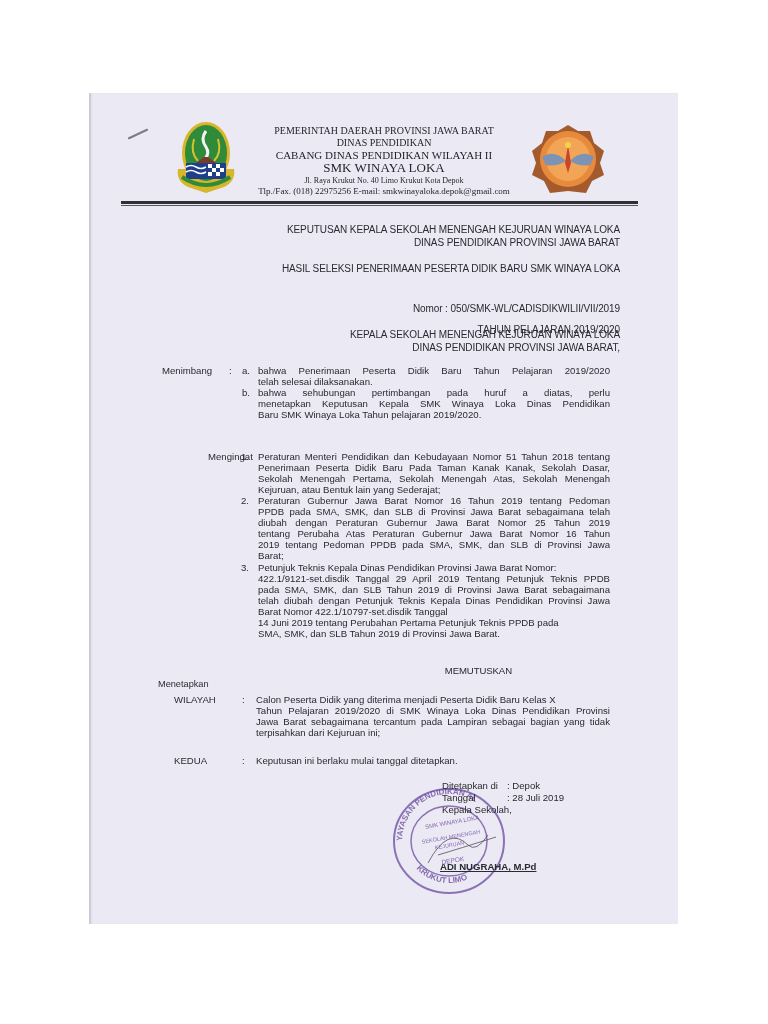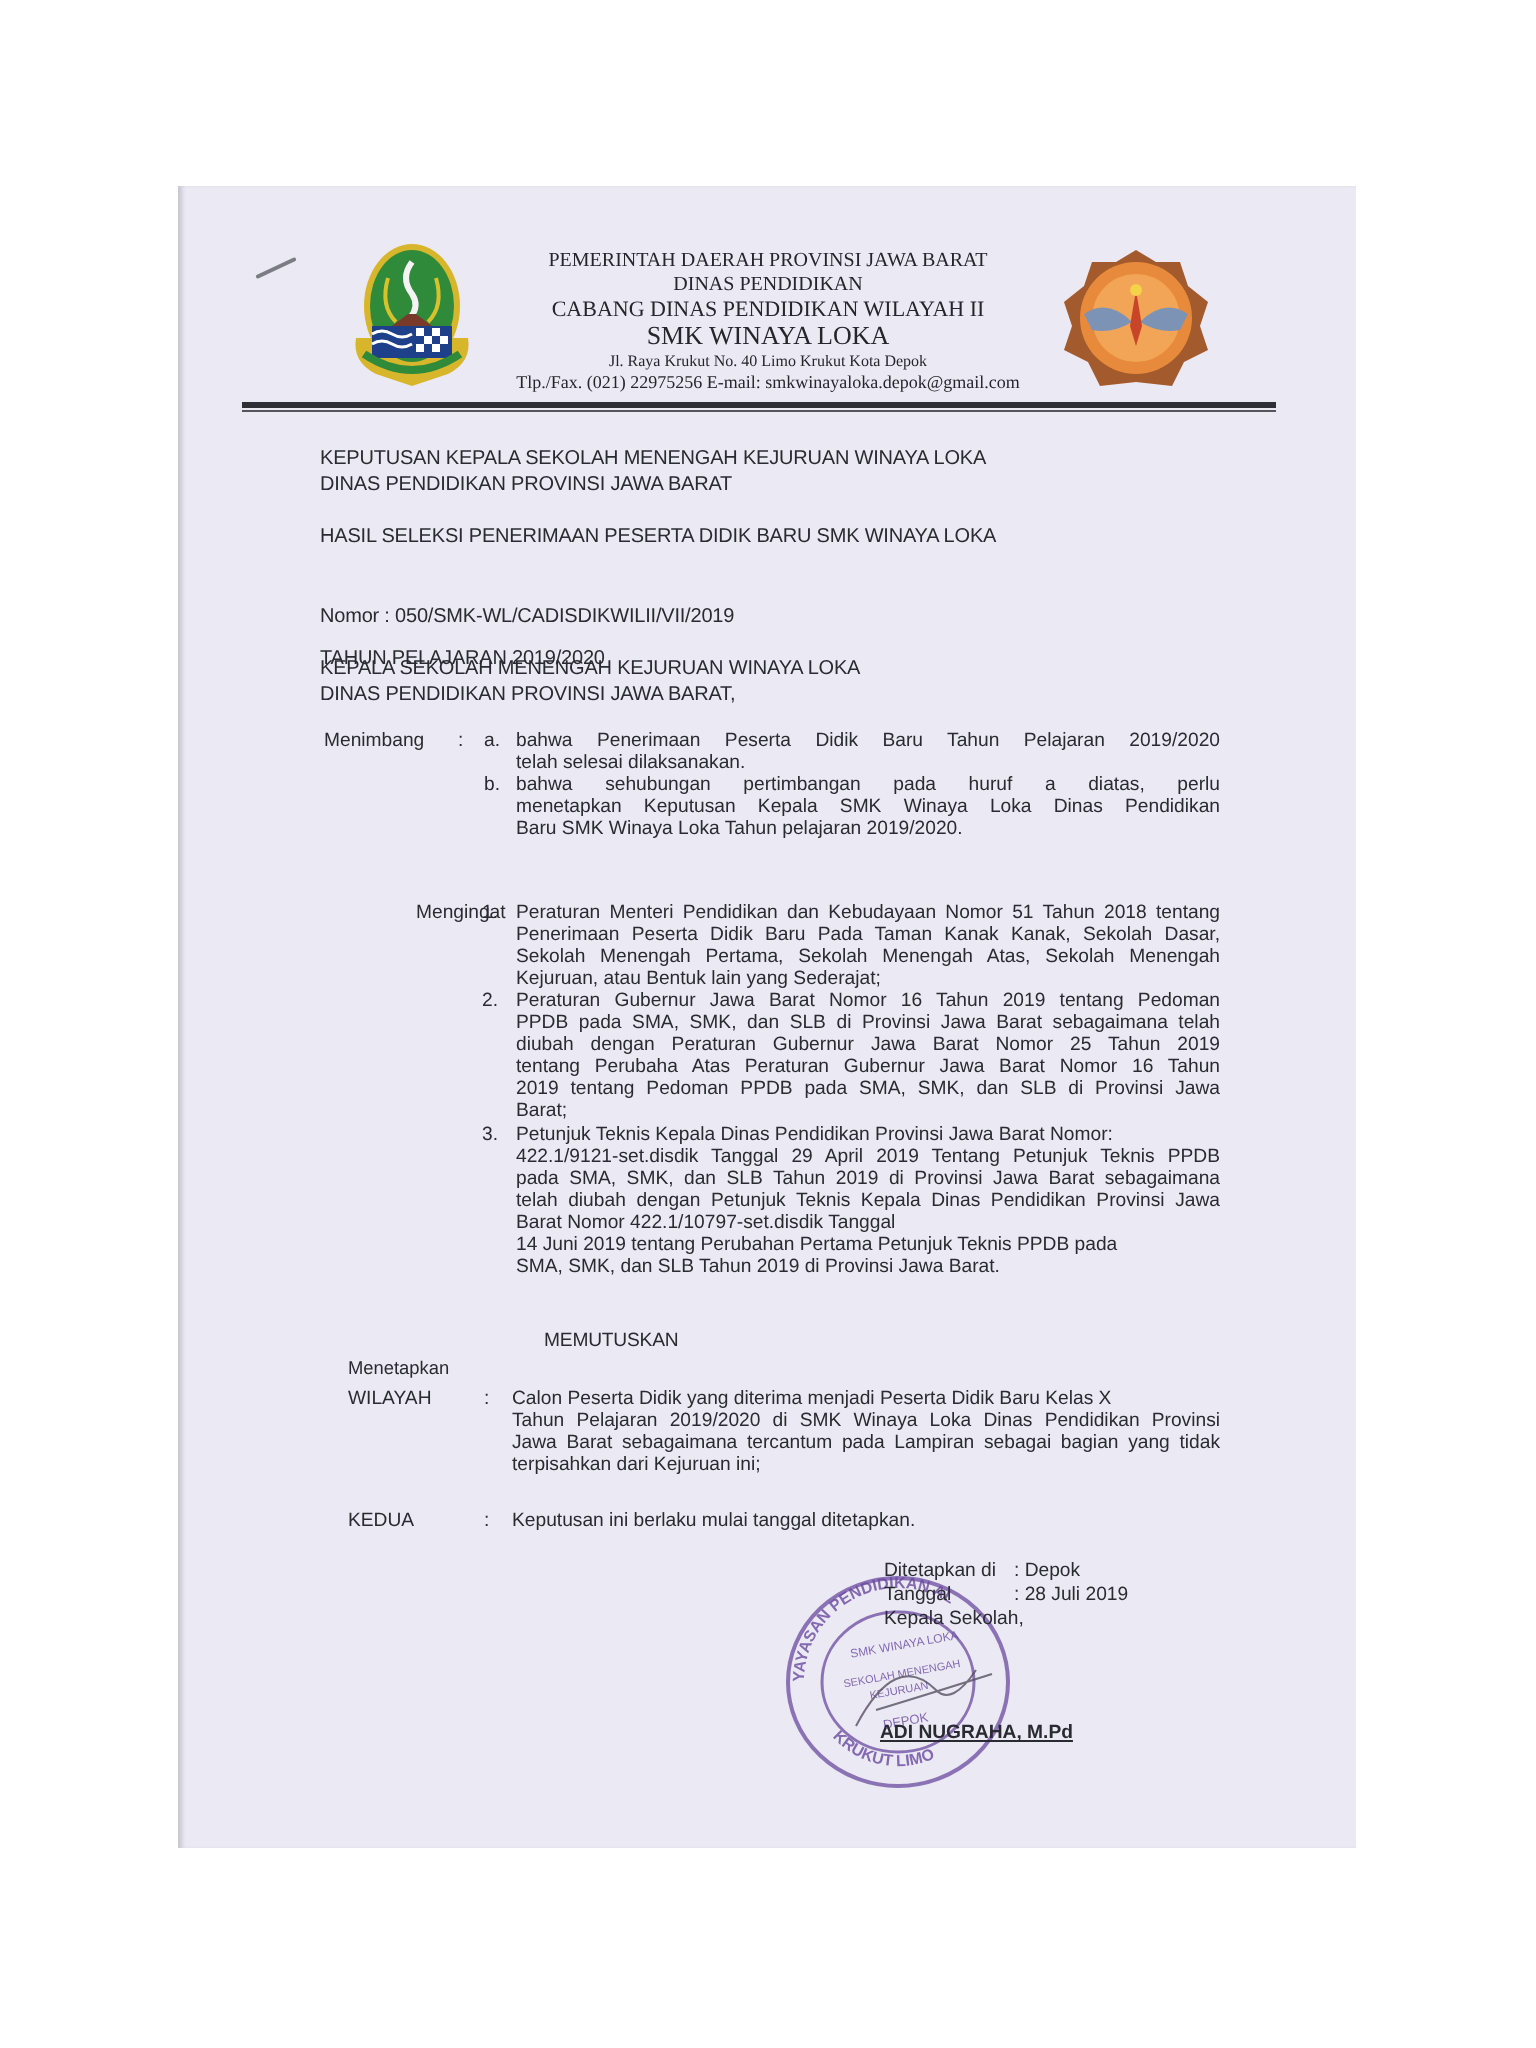--- a/index.html
+++ b/index.html
@@ -3,21 +3,21 @@
 <meta charset="utf-8">
 <style>
   html, body { margin:0; padding:0; }
   body { width:768px; height:1024px; background:#ffffff; position:relative; overflow:hidden; font-family:"Liberation Sans", sans-serif; color:#2a2a32; }
   .page { position:absolute; left:89px; top:93px; width:589px; height:831px; background:#ebe9f3; box-shadow: inset 3px 0 2px -1px #c9c7d2; }
   .abs { position:absolute; white-space:nowrap; }
   .lh-line { position:absolute; left:0; width:100%; text-align:center; font-family:"Liberation Serif", serif; color:#26252d; }
   .letterhead { position:absolute; left:180px; top:125px; width:408px; height:75px; }
   .rule1 { position:absolute; left:121px; top:201px; width:517px; height:3px; background:#2f2f36; }
   .rule2 { position:absolute; left:121px; top:205px; width:517px; height:1px; background:#55555c; }
-  .center-block { position:absolute; left:160px; width:460px; text-align:left; font-size:10px; letter-spacing:-0.1px; }
+  .center-block { position:absolute; left:160px; width:460px; text-align:right; font-size:10px; letter-spacing:-0.1px; }
   .label { position:absolute; font-size:9.6px; }
   .colon { position:absolute; font-size:9.6px; }
   .para { position:absolute; font-size:9.6px; line-height:11px; text-align:justify; }
   .para .ln { display:block; white-space:nowrap; }
   .justify-ln { display:block; text-align:justify; text-align-last:justify; white-space:normal; }
   .marker { position:absolute; font-size:9.6px; }
   .stamp { position:absolute; left:388px; top:785px; width:122px; height:112px; }
   .sig-block { position:absolute; left:442px; top:780px; font-size:9.6px; line-height:12px; }
   .sig-name { position:absolute; left:440px; top:861px; font-size:9.6px; font-weight:bold; text-decoration:underline; }
   .pencil { position:absolute; left:127px; top:133px; width:22px; height:2px; background:#7c7c84; transform:rotate(-25deg); border-radius:1px; }
@@ -57,21 +57,21 @@
   <path d="M38 22 L41 40 L38 50 L35 40 Z" fill="#c9452a"></path>
   <circle cx="38" cy="22" r="3" fill="#f4d24a"></circle>
 </svg>
 
 <div class="letterhead">
   <div class="lh-line" style="top:0px;font-size:10px;">PEMERINTAH DAERAH PROVINSI JAWA BARAT</div>
   <div class="lh-line" style="top:12px;font-size:10px;">DINAS PENDIDIKAN</div>
   <div class="lh-line" style="top:24px;font-size:11px;">CABANG DINAS PENDIDIKAN WILAYAH II</div>
   <div class="lh-line" style="top:35px;font-size:13px;">SMK WINAYA LOKA</div>
   <div class="lh-line" style="top:51px;font-size:8px;">Jl. Raya Krukut No. 40 Limo Krukut Kota Depok</div>
-  <div class="lh-line" style="top:61px;font-size:9px;">Tlp./Fax. (021) 22975256 E-mail: smkwinayaloka.depok@gmail.com</div>
+  <div class="lh-line" style="top:61px;font-size:9px;">Tlp./Fax. (018) 22975256 E-mail: smkwinayaloka.depok@gmail.com</div>
 </div>
 
 <div class="rule1"></div>
 <div class="rule2"></div>
 
 <div class="center-block" style="top:224px;">KEPUTUSAN KEPALA SEKOLAH MENENGAH KEJURUAN WINAYA LOKA</div>
 <div class="center-block" style="top:237px;">DINAS PENDIDIKAN PROVINSI JAWA BARAT</div>
 <div class="center-block" style="top:263px;">HASIL SELEKSI PENERIMAAN PESERTA DIDIK BARU SMK WINAYA LOKA</div>
 <div class="center-block" style="top:276px;margin-top:48px;">TAHUN PELAJARAN 2019/2020</div>
 <div class="center-block" style="top:303px;">Nomor : 050/SMK-WL/CADISDIKWILII/VII/2019</div>
@@ -114,21 +114,21 @@
   <span class="ln">Petunjuk Teknis Kepala Dinas Pendidikan Provinsi Jawa Barat Nomor:</span>
   <span class="justify-ln">422.1/9121-set.disdik Tanggal 29 April 2019  Tentang Petunjuk Teknis PPDB</span>
   <span class="justify-ln">pada SMA, SMK, dan SLB Tahun 2019 di Provinsi Jawa Barat sebagaimana</span>
   <span class="justify-ln">telah diubah dengan Petunjuk Teknis Kepala Dinas Pendidikan Provinsi Jawa</span>
   <span class="ln">Barat Nomor 422.1/10797-set.disdik Tanggal</span>
   <span class="ln">14 Juni 2019 tentang Perubahan Pertama Petunjuk Teknis PPDB pada</span>
   <span class="ln">SMA, SMK, dan SLB Tahun 2019 di Provinsi Jawa Barat.</span>
 </div>
 
 <div class="center-block" style="top:665px;font-size:9.6px;left:272px;width:240px;">MEMUTUSKAN</div>
-<div class="label" style="left:174px;top:679px;font-size:9.2px;">Menetapkan</div>
+<div class="label" style="left:158px;top:679px;font-size:9.2px;">Menetapkan</div>
 <div class="label" style="left:174px;top:694px;">WILAYAH</div>
 <div class="colon" style="left:242px;top:694px;">:</div>
 <div class="para" style="left:256px;top:694px;width:354px;">
   <span class="ln">Calon Peserta Didik yang diterima menjadi Peserta Didik Baru Kelas X</span>
   <span class="justify-ln">Tahun Pelajaran 2019/2020 di SMK Winaya Loka Dinas Pendidikan Provinsi</span>
   <span class="justify-ln">Jawa Barat sebagaimana tercantum pada Lampiran sebagai bagian yang tidak</span>
   <span class="ln">terpisahkan dari Kejuruan ini;</span>
 </div>
 <div class="label" style="left:174px;top:755px;">KEDUA</div>
 <div class="colon" style="left:242px;top:755px;">:</div>

